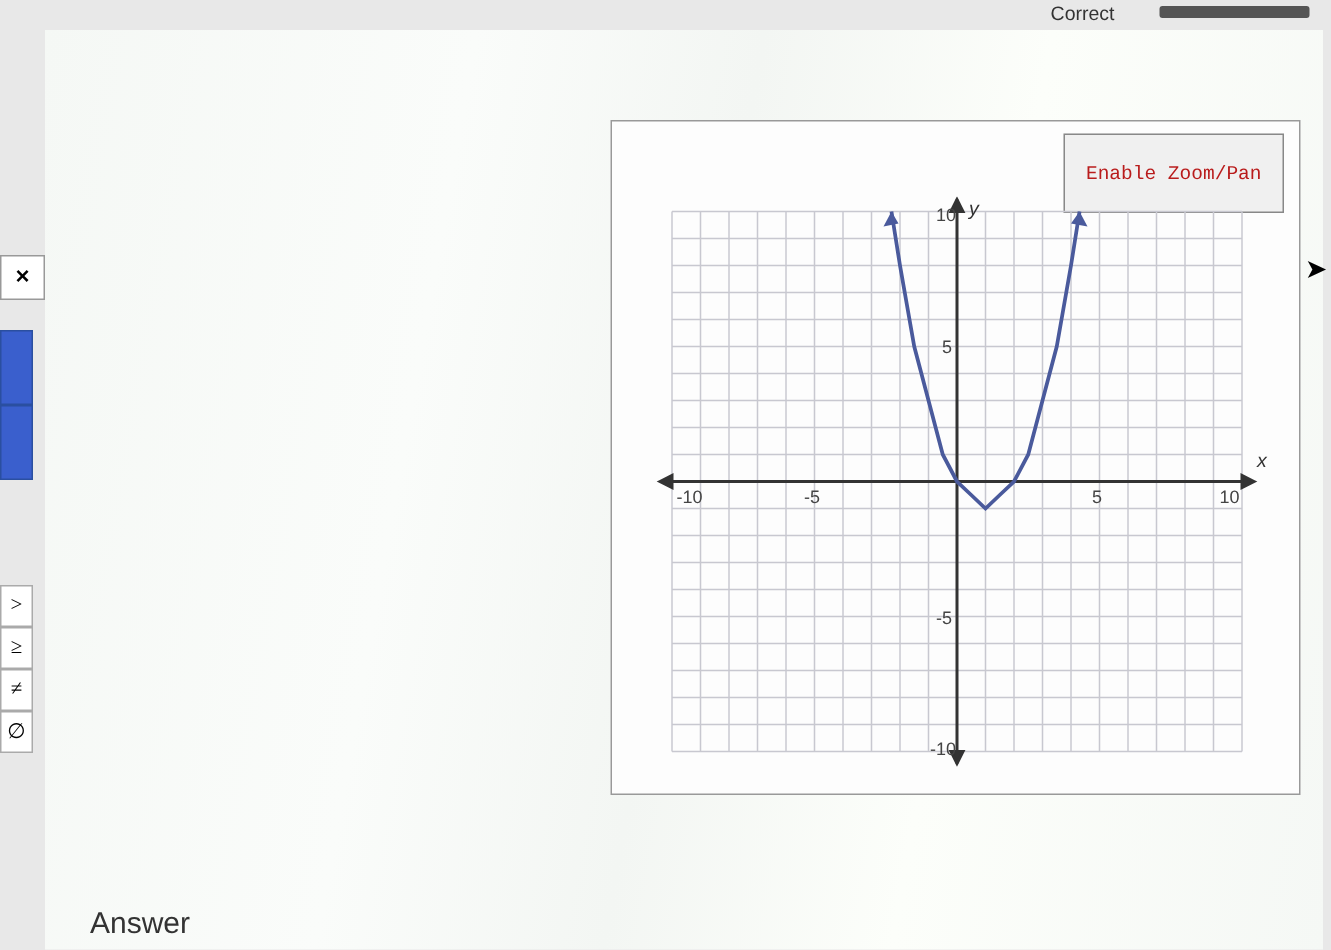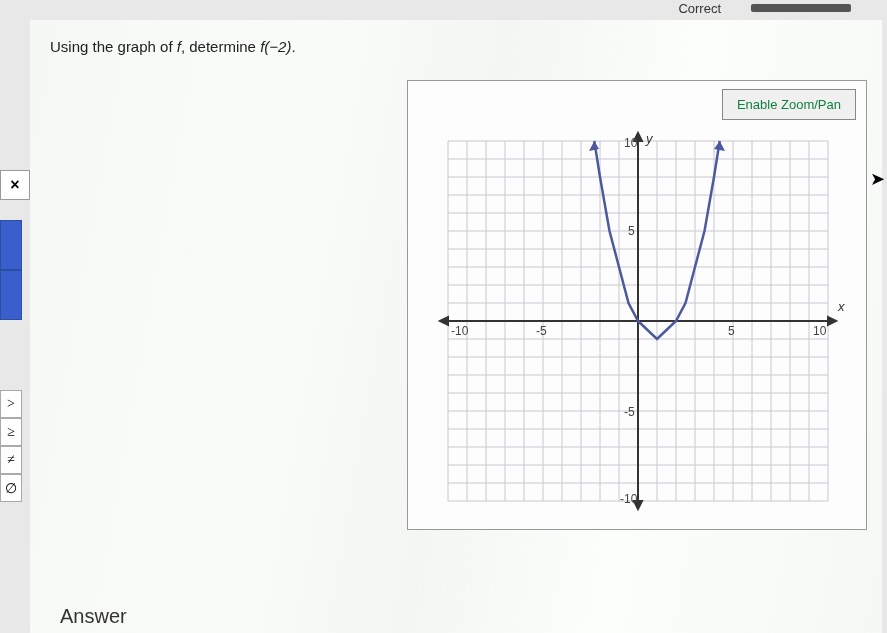--- a/index.html
+++ b/index.html
@@ -13,21 +13,21 @@
     }
     .top-bar {
       position: absolute;
       top: 0;
       left: 30px;
       right: 0;
       height: 16px;
       display: flex;
       justify-content: flex-end;
       align-items: center;
-      padding-right: 36px;
+      padding-right: 14px;
       gap: 10px;
       text-align: right;
     }
     .correct-label {
       font-size: 13px;
       color: #333;
       padding: 0 20px;
     }
     .progress-bar {
       width: 100px;
@@ -107,26 +107,27 @@
       top: 60px;
       width: 460px;
       height: 450px;
       border: 1px solid #999;
       background: #fdfdfd;
     }
     .zoom-btn {
       position: absolute;
       right: 10px;
       top: 8px;
-      padding: 7px 14px;
+      padding: 18px 14px;
       background: #f0f0f0;
       border: 1px solid #888;
       font-size: 13px;
-      color: #15803d;
-      cursor: pointer;
+      color: #b91c1c;
+      cursor: pointer;
+      font-family: Liberation Mono, monospace;
     }
     .graph-svg {
       position: absolute;
       top: 50px;
       left: 20px;
       width: 420px;
       height: 390px;
     }
     .answer-label {
       position: absolute;
@@ -159,23 +160,20 @@
 </div>
 
 <div class="side-symbols">
   <div class="side-sym">&gt;</div>
   <div class="side-sym">≥</div>
   <div class="side-sym">≠</div>
   <div class="side-sym">∅</div>
 </div>
 
 <div class="main-area">
-  <div class="question">
-    <span>Using the graph of </span><em>f</em><span>, determine </span><em>f(−2)</em><span>.</span>
-  </div>
 
   <div class="graph-container">
     <button class="zoom-btn">Enable Zoom/Pan</button>
     <svg class="graph-svg" viewBox="0 0 420 390">
 
       <g>
 
         <g stroke="#c8c8d0" stroke-width="1">
           <line x1="20" y1="10" x2="20" y2="370"></line>
           <line x1="39" y1="10" x2="39" y2="370"></line>

